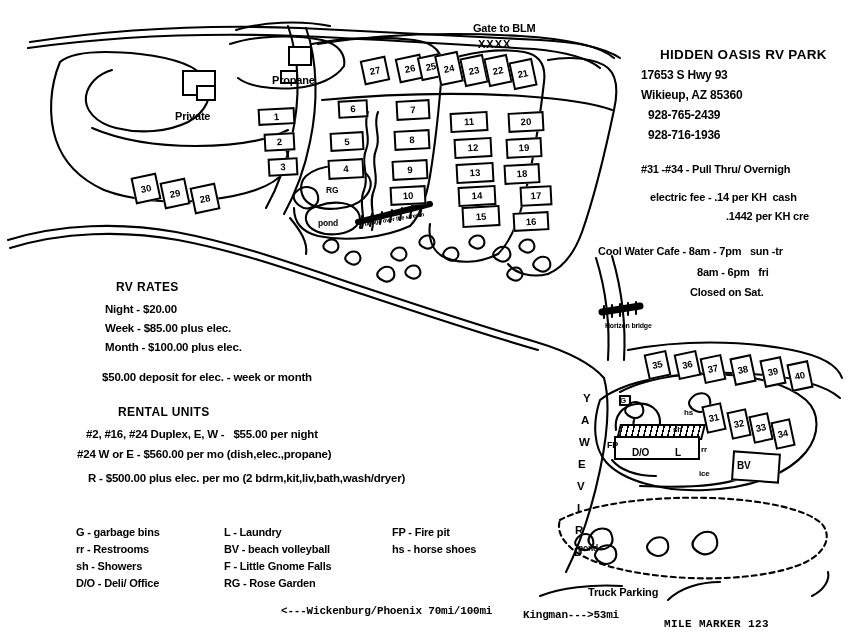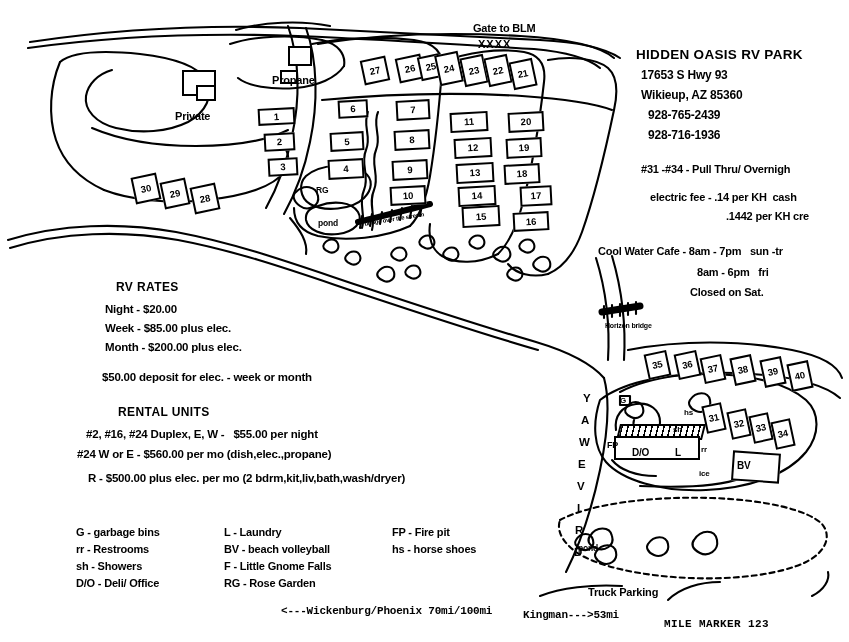--- a/index.html
+++ b/index.html
@@ -296,21 +296,21 @@
 
   <div class="hatch" style="left:618px;top:424px;width:82px;height:12px;transform:skewX(-14deg);"></div>
   <div class="bld" style="left:614px;top:436px;width:82px;height:20px;"></div>
 
   <div class="bld" style="left:732px;top:452px;width:44px;height:26px;transform:rotate(4deg);"></div>
 
   <div class="txt maplbl" style="left:473px;top:22px;">Gate to BLM</div>
   <div class="txt maplbl" style="left:478px;top:38px;letter-spacing:1px;">XXXX</div>
   <div class="txt maplbl" style="left:272px;top:74px;">Propane</div>
   <div class="txt maplbl" style="left:175px;top:110px;">Private</div>
-  <div class="txt maplbl-sm" style="left:316px;top:185px;">RG</div>
+  <div class="txt maplbl-sm" style="left:326px;top:185px;">RG</div>
   <div class="txt maplbl-sm" style="left:318px;top:218px;">pond</div>
   <div class="txt maplbl-xs" style="left:364px;top:216px;transform:rotate(-9deg);">bridge over the stream</div>
   <div class="txt maplbl-xs" style="left:605px;top:322px;font-size:7px;">Horizon bridge</div>
   <div class="txt maplbl" style="left:588px;top:586px;">Truck Parking</div>
   <div class="txt maplbl-sm" style="left:578px;top:543px;">pond</div>
 
   <div class="txt maplbl-sm" style="left:632px;top:447px;font-size:10px;">D/O</div>
   <div class="txt maplbl-sm" style="left:675px;top:447px;font-size:10px;">L</div>
   <div class="txt maplbl-sm" style="left:701px;top:445px;font-size:8px;">rr</div>
   <div class="txt maplbl-sm" style="left:673px;top:425px;font-size:8px;">sh</div>
@@ -322,37 +322,37 @@
 
   <div class="txt drvletter" style="left:583px;top:392px;">Y</div>
   <div class="txt drvletter" style="left:581px;top:414px;">A</div>
   <div class="txt drvletter" style="left:579px;top:436px;">W</div>
   <div class="txt drvletter" style="left:578px;top:458px;">E</div>
   <div class="txt drvletter" style="left:577px;top:480px;">V</div>
   <div class="txt drvletter" style="left:577px;top:502px;">I</div>
   <div class="txt drvletter" style="left:575px;top:524px;">R</div>
   <div class="txt drvletter" style="left:574px;top:546px;">D</div>
 
-  <div class="txt hdr-title" style="left:636px;top:47px;text-align:center;">HIDDEN OASIS RV PARK</div>
+  <div class="txt hdr-title" style="left:660px;top:47px;text-align:center;">HIDDEN OASIS RV PARK</div>
   <div class="txt hdr-line" style="left:641px;top:68px;">17653 S Hwy 93</div>
   <div class="txt hdr-line" style="left:641px;top:88px;">Wikieup, AZ 85360</div>
   <div class="txt hdr-line" style="left:648px;top:108px;">928-765-2439</div>
   <div class="txt hdr-line" style="left:648px;top:128px;">928-716-1936</div>
 
   <div class="txt info" style="left:641px;top:163px;">#31 -#34 - Pull Thru/ Overnigh</div>
   <div class="txt info" style="left:650px;top:191px;">electric fee - .14 per KH  cash</div>
   <div class="txt info" style="left:726px;top:210px;">.1442 per KH cre</div>
   <div class="txt info" style="left:598px;top:245px;">Cool Water Cafe - 8am - 7pm   sun -tr</div>
   <div class="txt info" style="left:697px;top:266px;">8am - 6pm   fri</div>
   <div class="txt info" style="left:690px;top:286px;">Closed on Sat.</div>
 
   <div class="txt sec-head" style="left:116px;top:280px;">RV RATES</div>
   <div class="txt rate" style="left:105px;top:303px;">Night - $20.00</div>
   <div class="txt rate" style="left:105px;top:322px;">Week - $85.00 plus elec.</div>
-  <div class="txt rate" style="left:105px;top:341px;">Month - $200.00 plus elec.</div>
+  <div class="txt rate" style="left:105px;top:341px;">Month - $100.00 plus elec.</div>
   <div class="txt rate" style="left:102px;top:371px;">$50.00 deposit for elec. - week or month</div>
 
   <div class="txt sec-head" style="left:118px;top:405px;">RENTAL UNITS</div>
   <div class="txt rate" style="left:86px;top:428px;">#2, #16, #24 Duplex, E, W -   $55.00 per night</div>
   <div class="txt rate" style="left:77px;top:448px;">#24 W or E - $560.00 per mo (dish,elec.,propane)</div>
   <div class="txt rate" style="left:88px;top:472px;">R - $500.00 plus elec. per mo (2 bdrm,kit,liv,bath,wash/dryer)</div>
 
   <div class="txt legend" style="left:76px;top:526px;">G - garbage bins</div>
   <div class="txt legend" style="left:76px;top:543px;">rr - Restrooms</div>
   <div class="txt legend" style="left:76px;top:560px;">sh - Showers</div>

